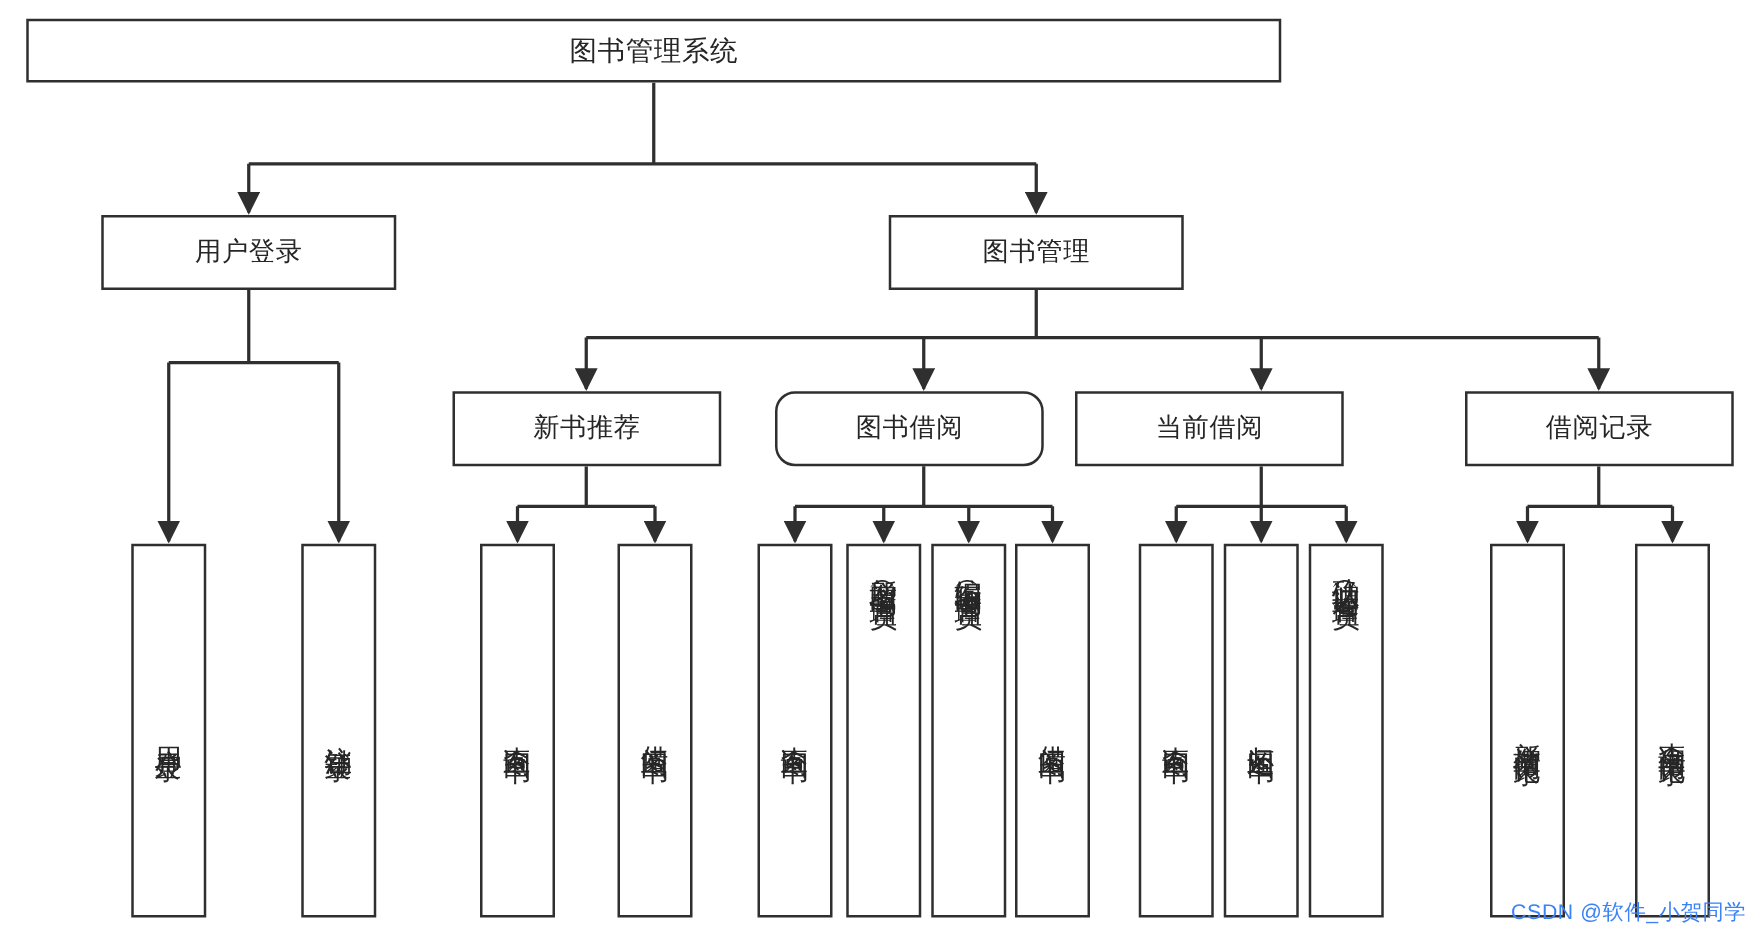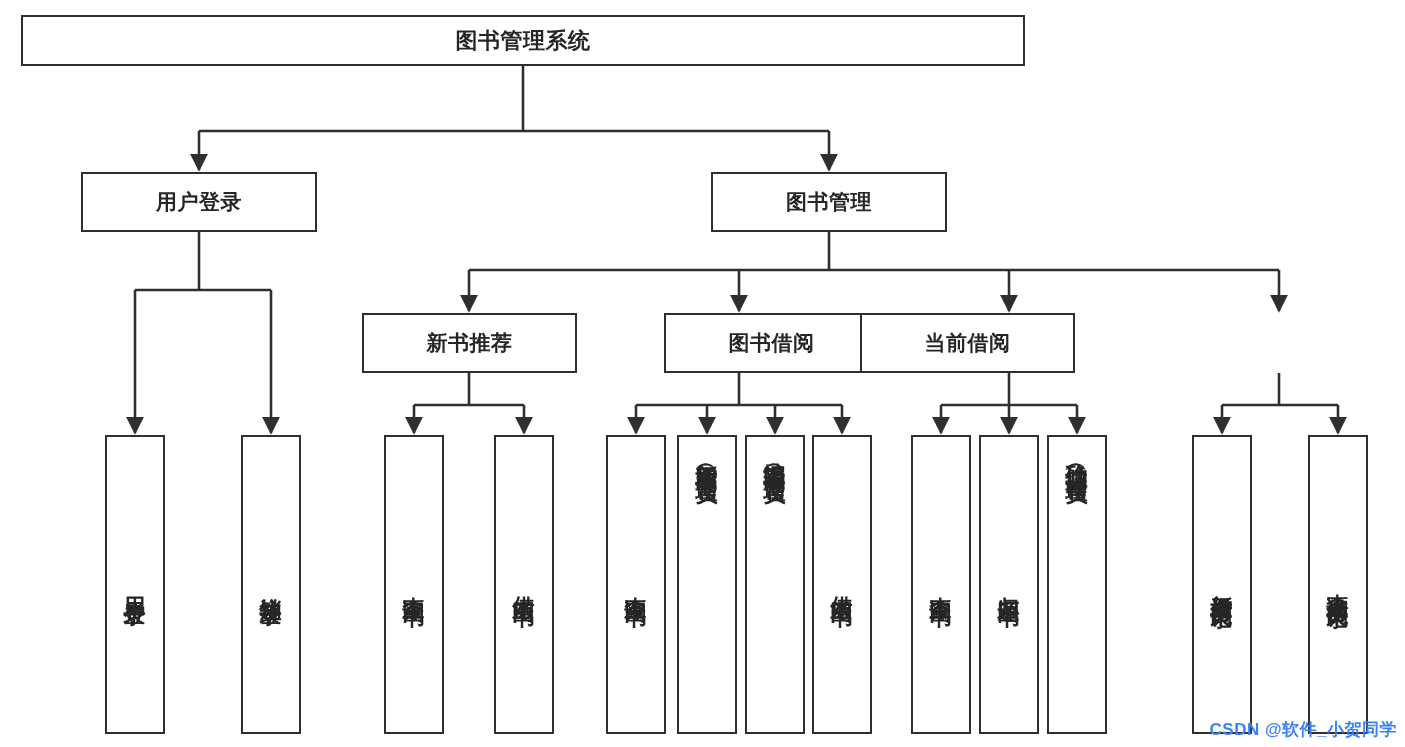--- a/index.html
+++ b/index.html
@@ -9,21 +9,20 @@
   }
   body {
     font-family: "Liberation Sans", "DejaVu Sans", sans-serif;
   }
   #diagram-root {
     position: relative;
     width: 1405px;
     height: 747px;
     background: #ffffff;
     overflow: hidden;
-    font-weight: bold;
   }
   #edge-layer {
     position: absolute;
     left: 0;
     top: 0;
     width: 1405px;
     height: 747px;
     pointer-events: none;
   }
   .node {
@@ -140,26 +139,29 @@
   <div class="node horiz" style="left:81px; top:172px; width:236px; height:60px;">
     <span class="label">用户登录</span>
   </div>
   <div class="node horiz" style="left:362px; top:313px; width:215px; height:60px;">
     <span class="label">新书推荐</span>
   </div>
 
   <div class="node horiz" style="left:711px; top:172px; width:236px; height:60px;">
     <span class="label">图书管理</span>
   </div>
-  <div class="node horiz" style="left:664px; top:313px; width:215px; height:60px;">
+  <div class="node horiz" style="left:620px; top:313px; width:215px; height:60px;border-radius:16px;">
     <span class="label">图书借阅</span>
   </div>
   <div class="node horiz" style="left:860px; top:313px; width:215px; height:60px;">
     <span class="label">当前借阅</span>
   </div>
+  <div class="node horiz" style="left:1172px; top:313px; width:215px; height:60px;">
+    <span class="label">借阅记录</span>
+  </div>
 
   <div class="node vert center" style="left:105px; top:435px; width:60px; height:299px;">
     <span class="label">用户登录</span>
   </div>
   <div class="node vert center" style="left:241px; top:435px; width:60px; height:299px;">
     <span class="label">注销登录</span>
   </div>
 
   <div class="node vert center" style="left:384px; top:435px; width:60px; height:299px;">
     <span class="label">查询图书</span>

